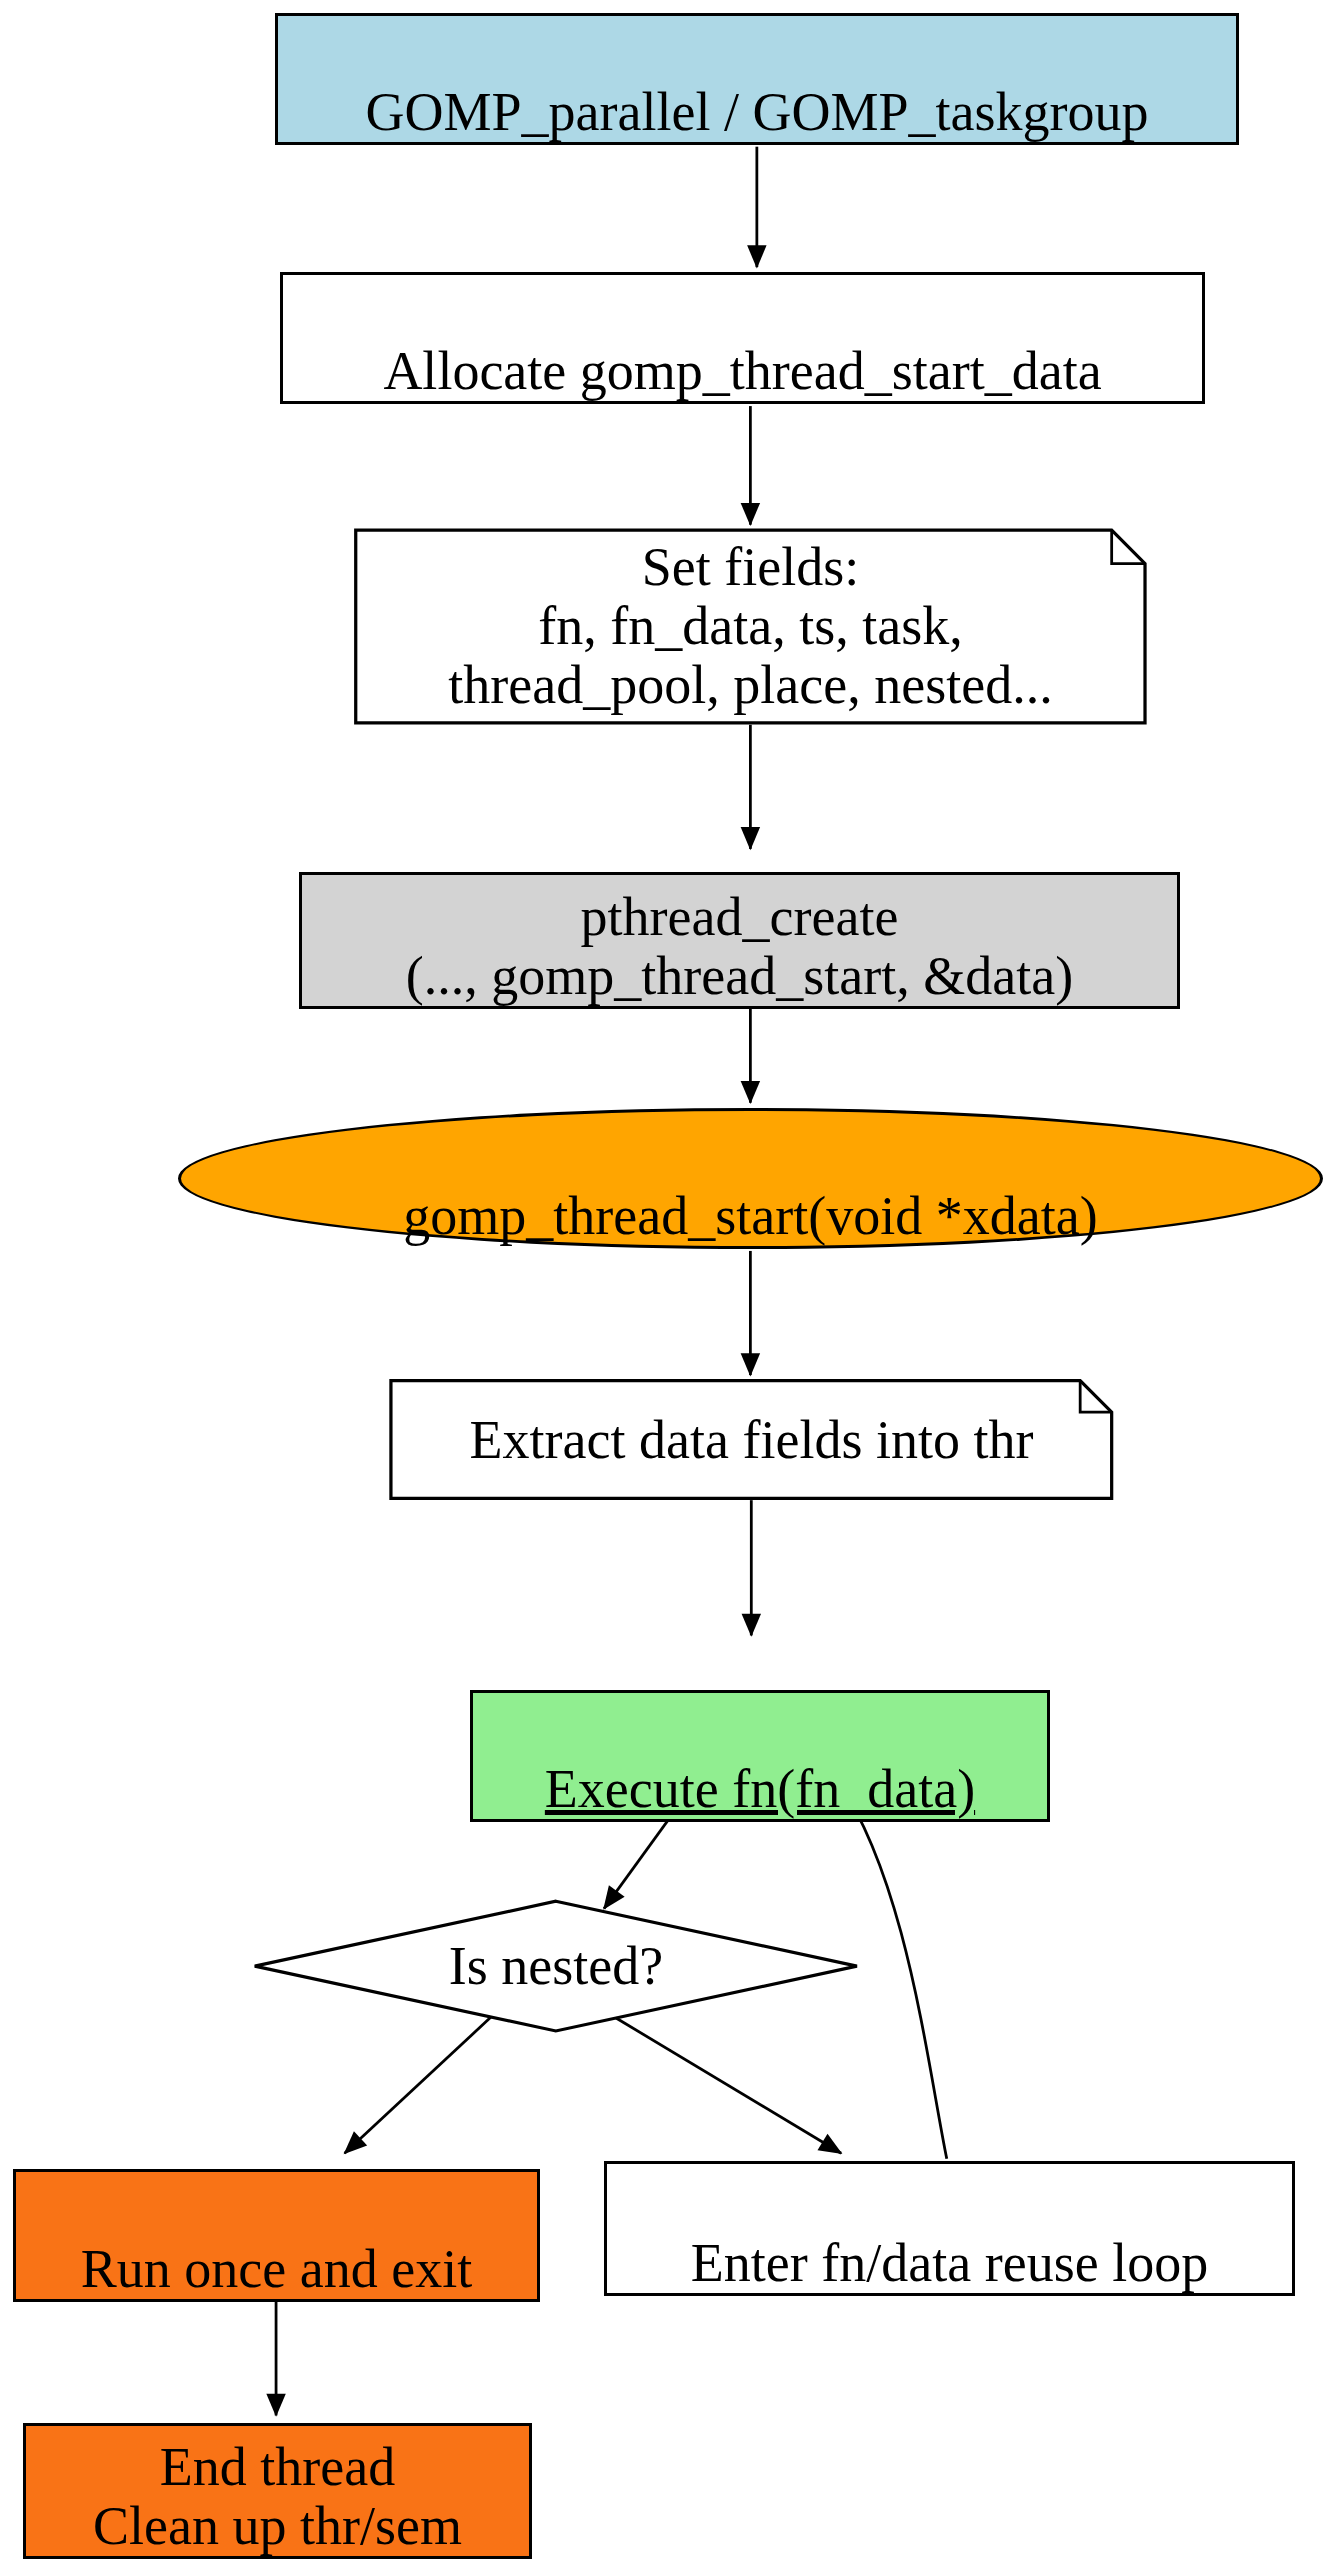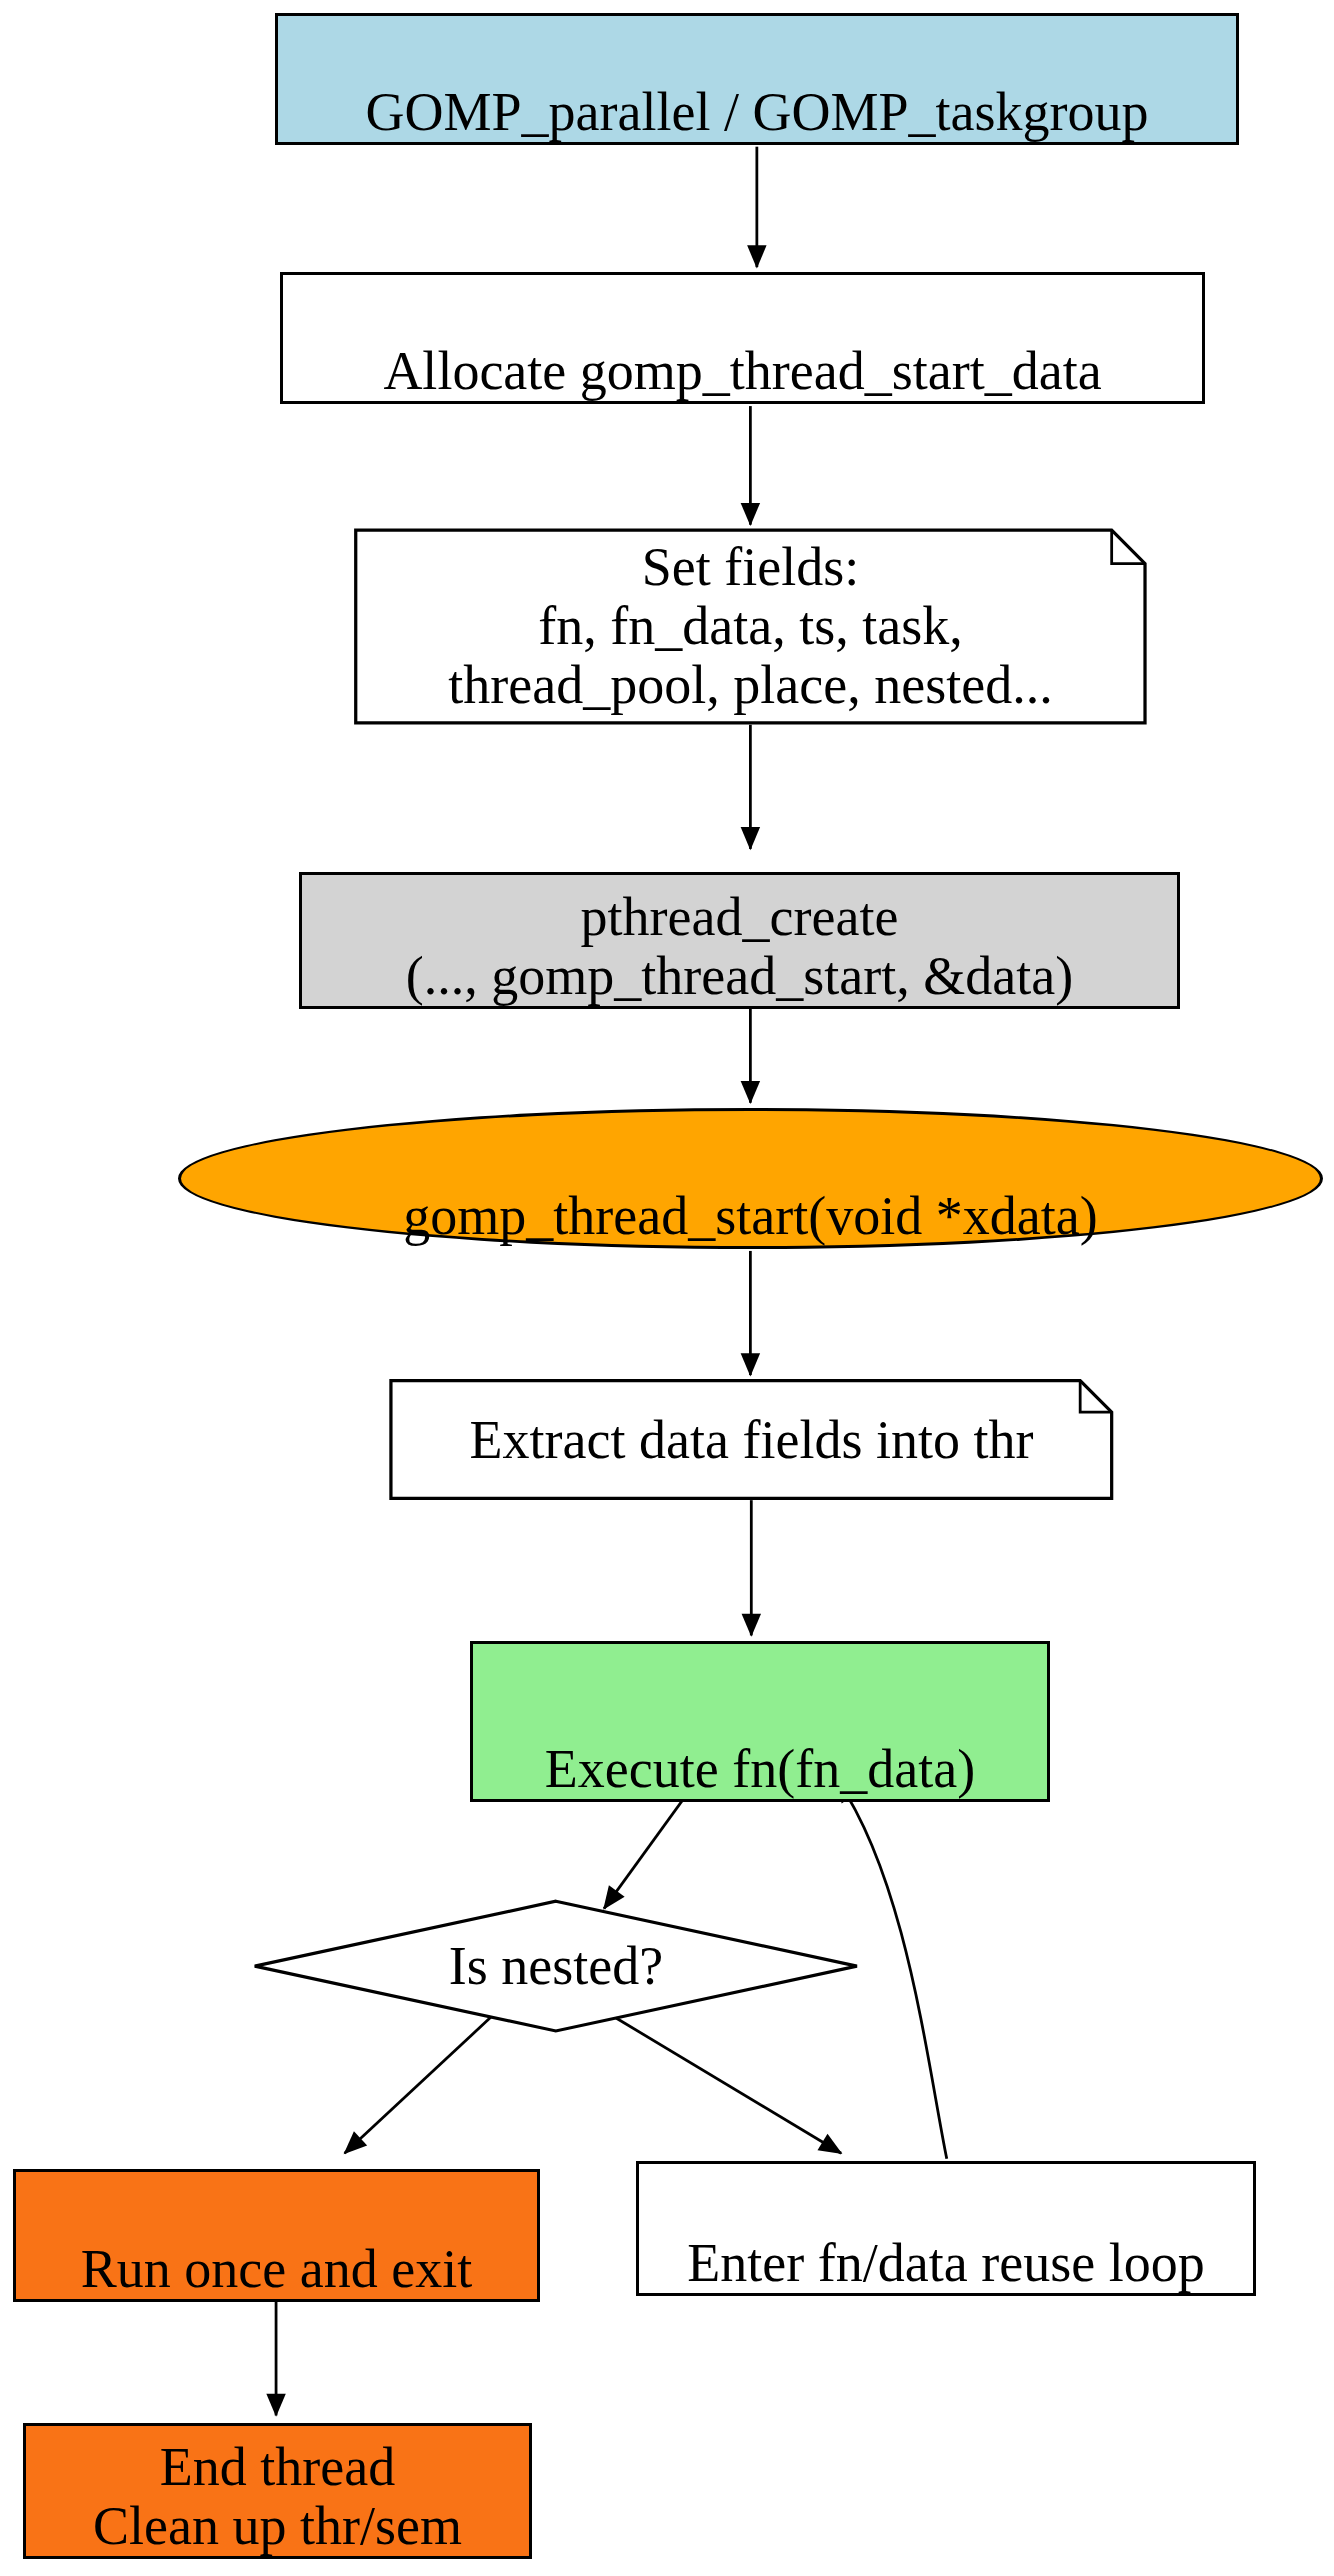--- a/index.html
+++ b/index.html
@@ -31,23 +31,23 @@
   }
   path.edge{fill:none;stroke:#000;stroke-width:3px;}
   polygon.shape{stroke:#000;stroke-width:3.5px;}
   polyline.fold{fill:none;stroke:#000;stroke-width:3px;}
 
   
   #n-gomp-parallel {left:275px; top:13px;   width:964px; height:132px;}
   #n-alloc         {left:280px; top:272px;  width:925px;  height:132px;}
   #n-pthread       {left:299px; top:854px;  width:881px;  height:137px;margin-top:18px;}
   #n-thread-start  {left:178px; top:1108px; width:1145px; height:141px;}
-  #n-execute       {left:470px; top:1641px; width:580px;  height:161px;}
+  #n-execute       {left:470px; top:1690px; width:580px;  height:132px;text-decoration:underline;}
   #n-run-once      {left:13px;  top:2161px; width:527px;  height:133px;}
-  #n-reuse-loop    {left:636px; top:2161px; width:620px;  height:135px;}
+  #n-reuse-loop    {left:604px; top:2161px; width:691px;  height:135px;}
   #n-end-thread    {left:23px;  top:2423px; width:509px;  height:136px;}
   #l-set-fields    {left:356px; top:530px;  width:789px;  height:193px;}
   #l-extract       {left:391px; top:1381px; width:721px;  height:118px;}
   #l-is-nested     {left:255px; top:1901px; width:602px;  height:130px;}
 </style>
 </head>
 <body>
 
 <div class="canvas">
 

